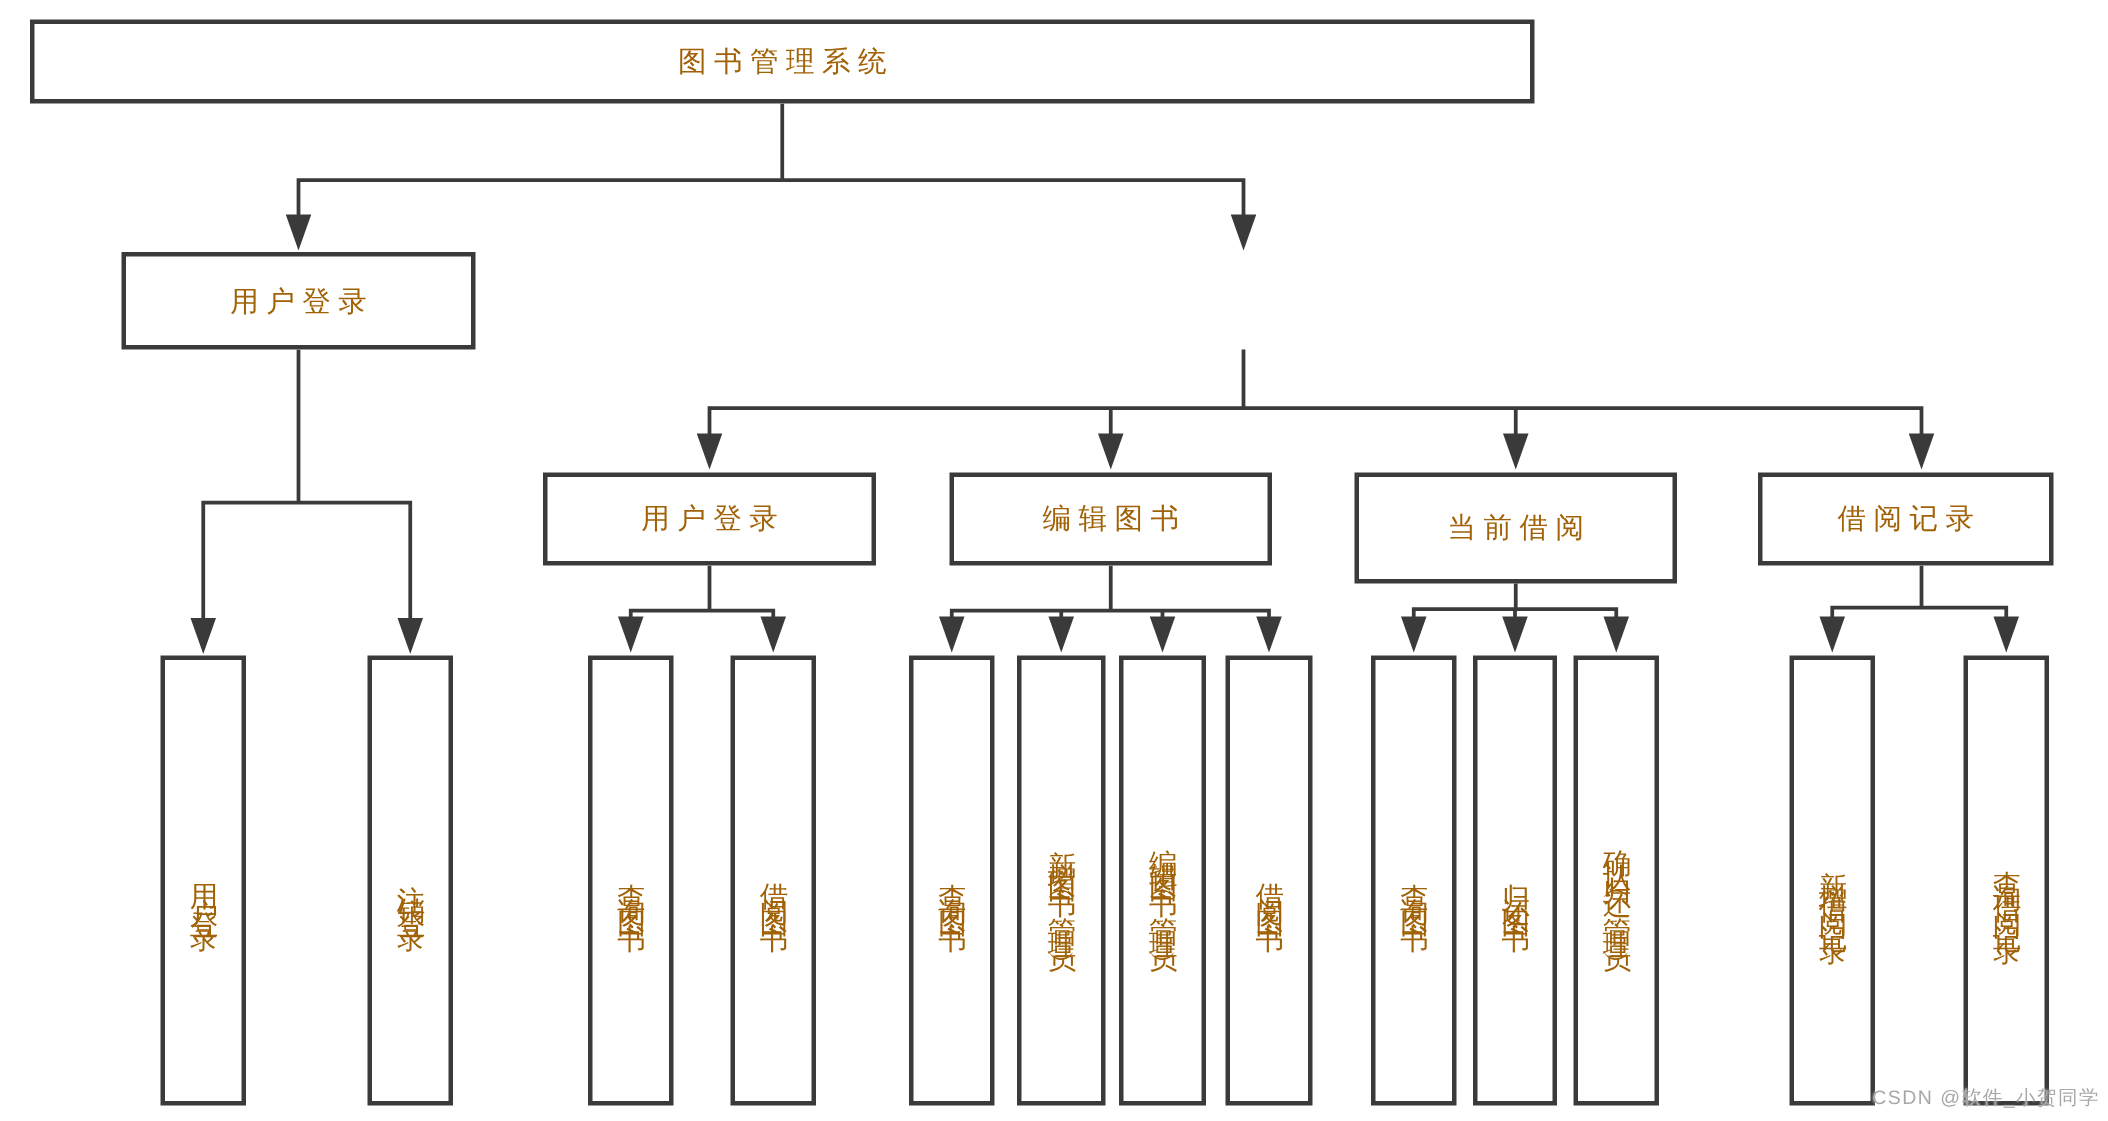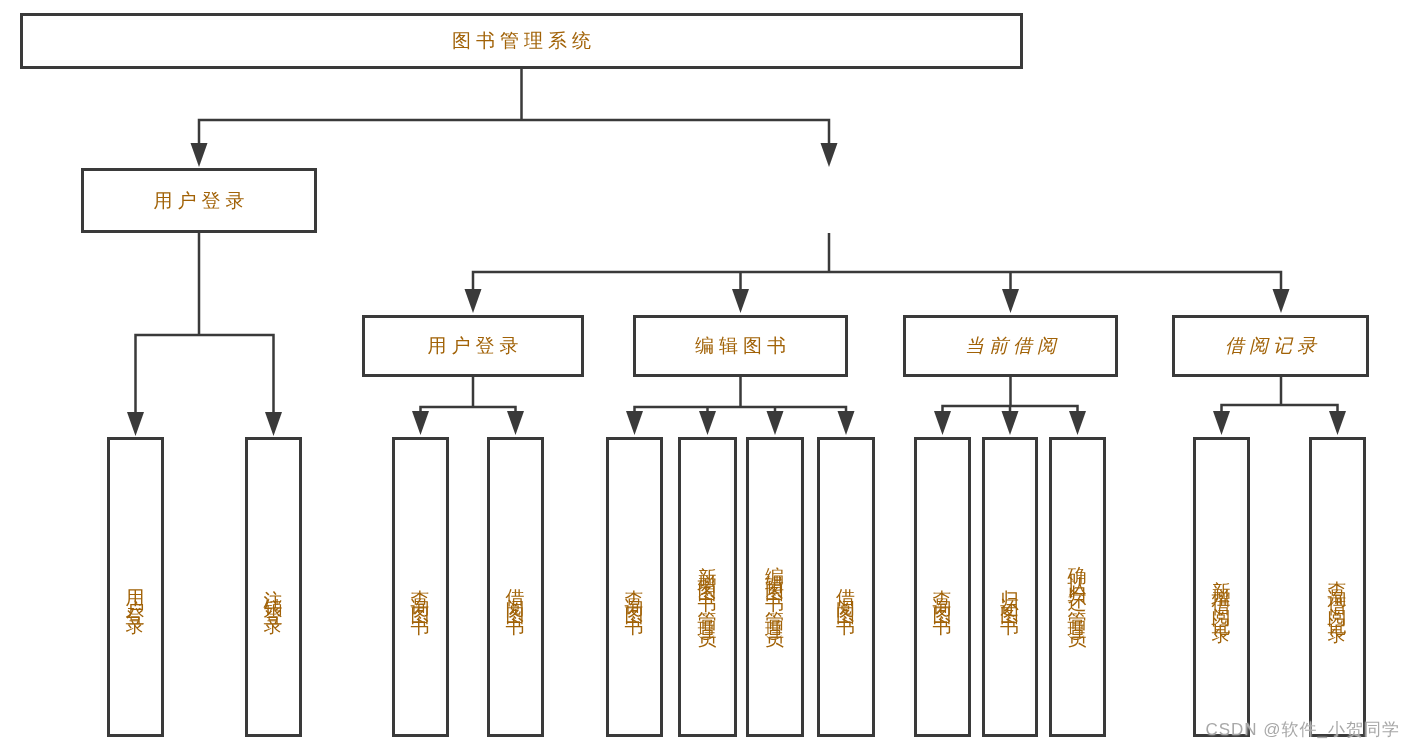--- a/index.html
+++ b/index.html
@@ -41,41 +41,41 @@
     letter-spacing: 9px;
     margin-bottom: -9px;
     line-height: 1;
   }
   
   .n-root            { left: 20px;   top: 13px;  width: 1003px; height: 56px; }
   .n-user-login      { left: 81px;   top: 168px; width: 236px;  height: 65px; }
   .n-book-mgmt       { left: 710px;  top: 168px; width: 238px;  height: 65px; }
   .n-new-book-rec    { left: 362px;  top: 315px; width: 222px;  height: 62px; }
   .n-book-borrow     { left: 633px;  top: 315px; width: 215px;  height: 62px; }
-  .n-current-borrow  { left: 903px;  top: 315px; width: 215px;  height: 62px; font-style: italic; }
-  .n-borrow-records  { left: 1172px; top: 315px; width: 197px;  height: 62px; font-style: italic; }
+  .n-current-borrow  { left: 903px;  top: 315px; width: 215px;  height: 74px; }
+  .n-borrow-records  { left: 1172px; top: 315px; width: 197px;  height: 62px; }
   .leaf { top: 437px; height: 300px; border-width: 3px; }
   .n-ul1  { left: 107px;  width: 57px; }
   .n-ul2  { left: 245px;  width: 57px; }
   .n-nbr1 { left: 392px;  width: 57px; }
   .n-nbr2 { left: 487px;  width: 57px; }
   .n-bb1  { left: 606px;  width: 57px; }
   .n-bb2  { left: 678px;  width: 59px; }
   .n-bb3  { left: 746px;  width: 58px; }
   .n-bb4  { left: 817px;  width: 58px; }
   .n-cb1  { left: 914px;  width: 57px; }
   .n-cb2  { left: 982px;  width: 56px; }
   .n-cb3  { left: 1049px; width: 57px; }
   .n-br1  { left: 1193px; width: 57px; }
   .n-br2  { left: 1309px; width: 57px; }
   .watermark {
     position: absolute;
     right: 5px;
     bottom: 6px;
-    font-size: 17px;
+    font-size: 13px;
     color: #a8a8a8;
     letter-spacing: 1px;
     z-index: 3;
     text-shadow: 0 0 2px #ffffff;
   }
 </style>
 </head>
 <body>
 
 <div class="canvas">

